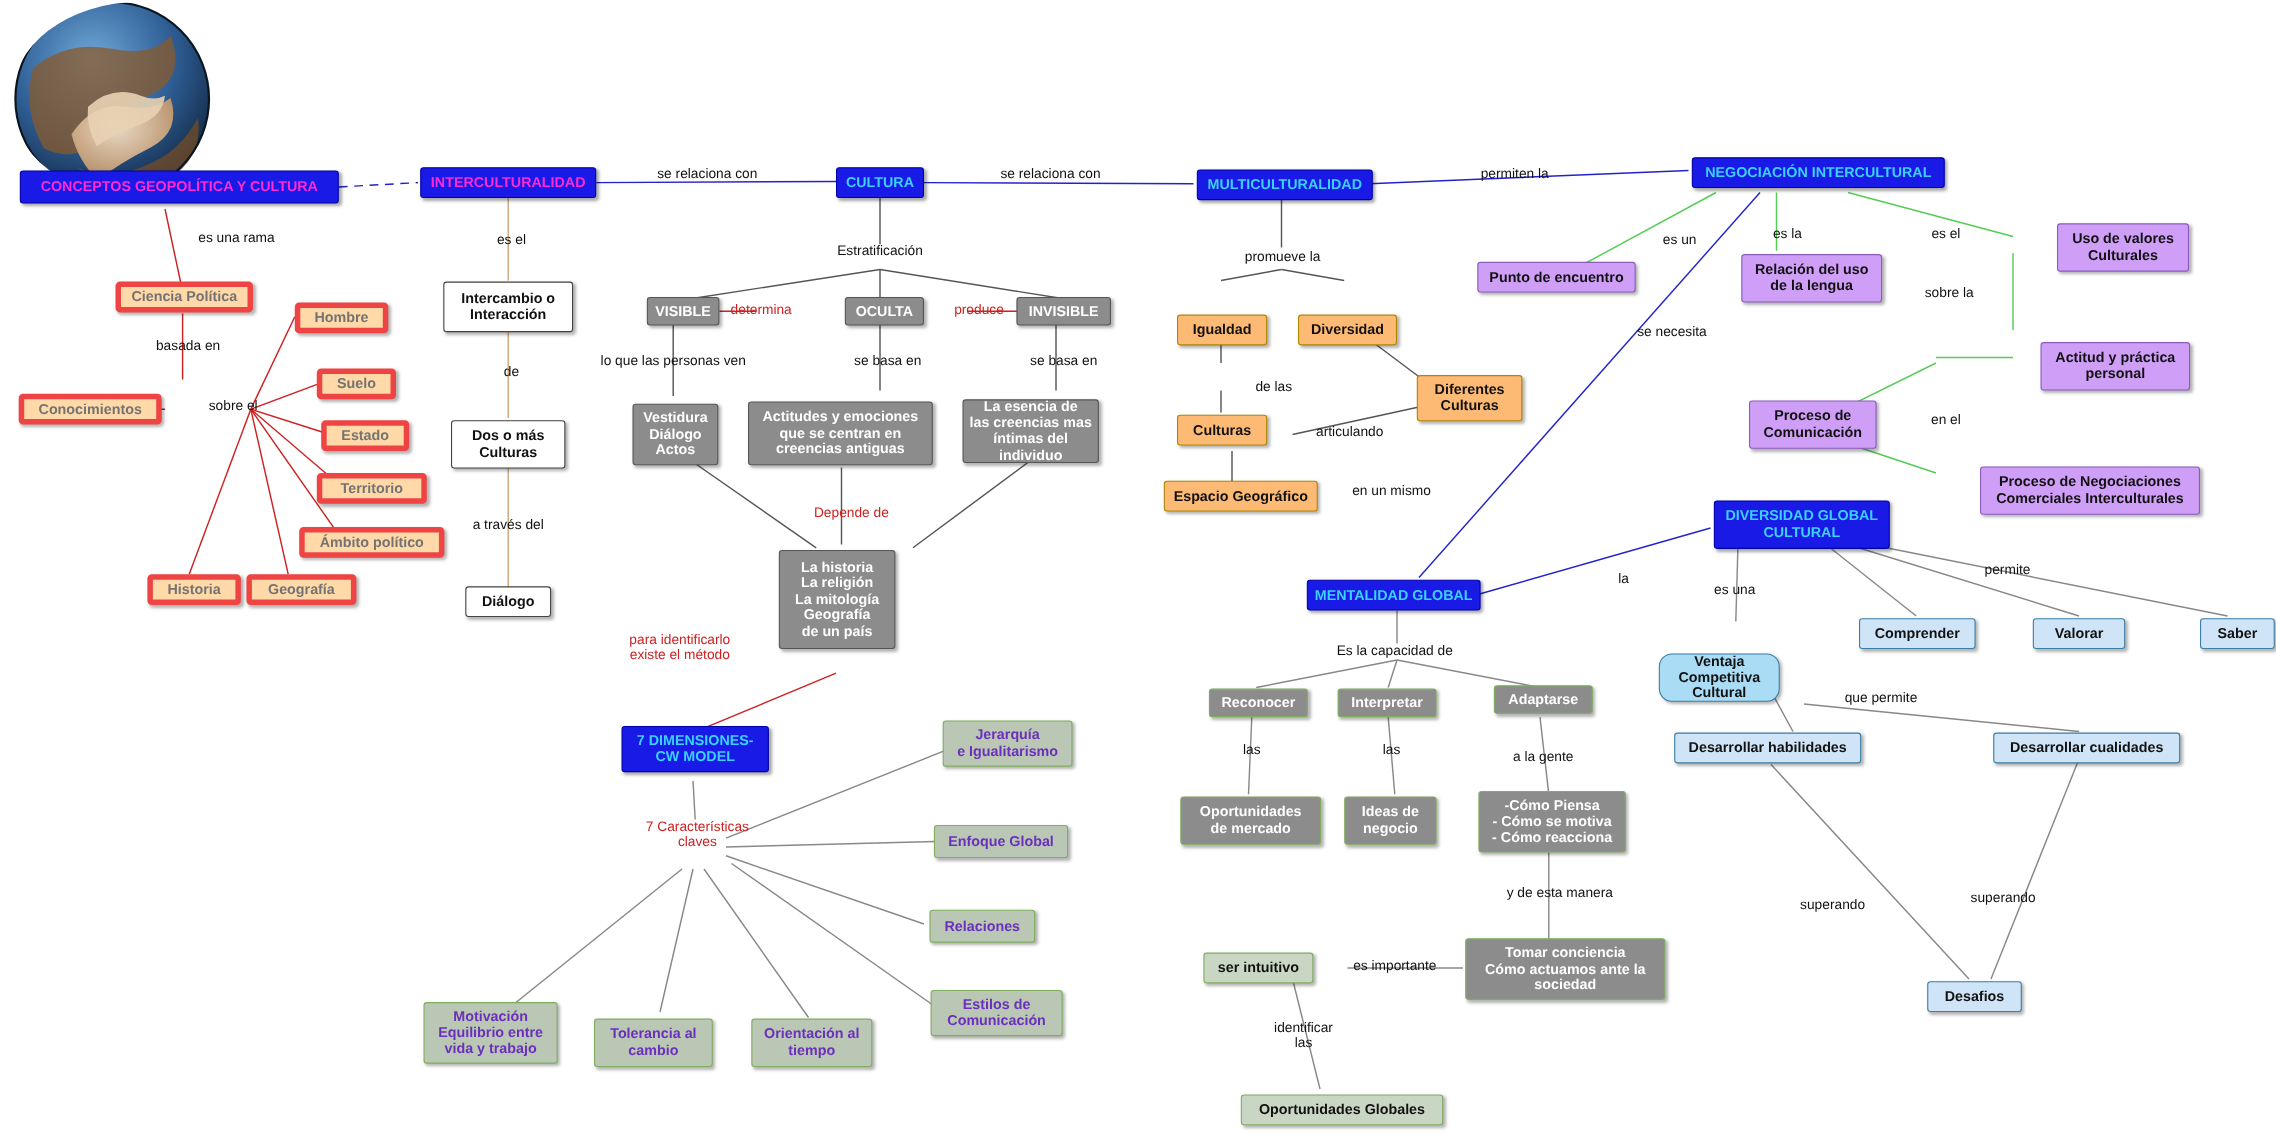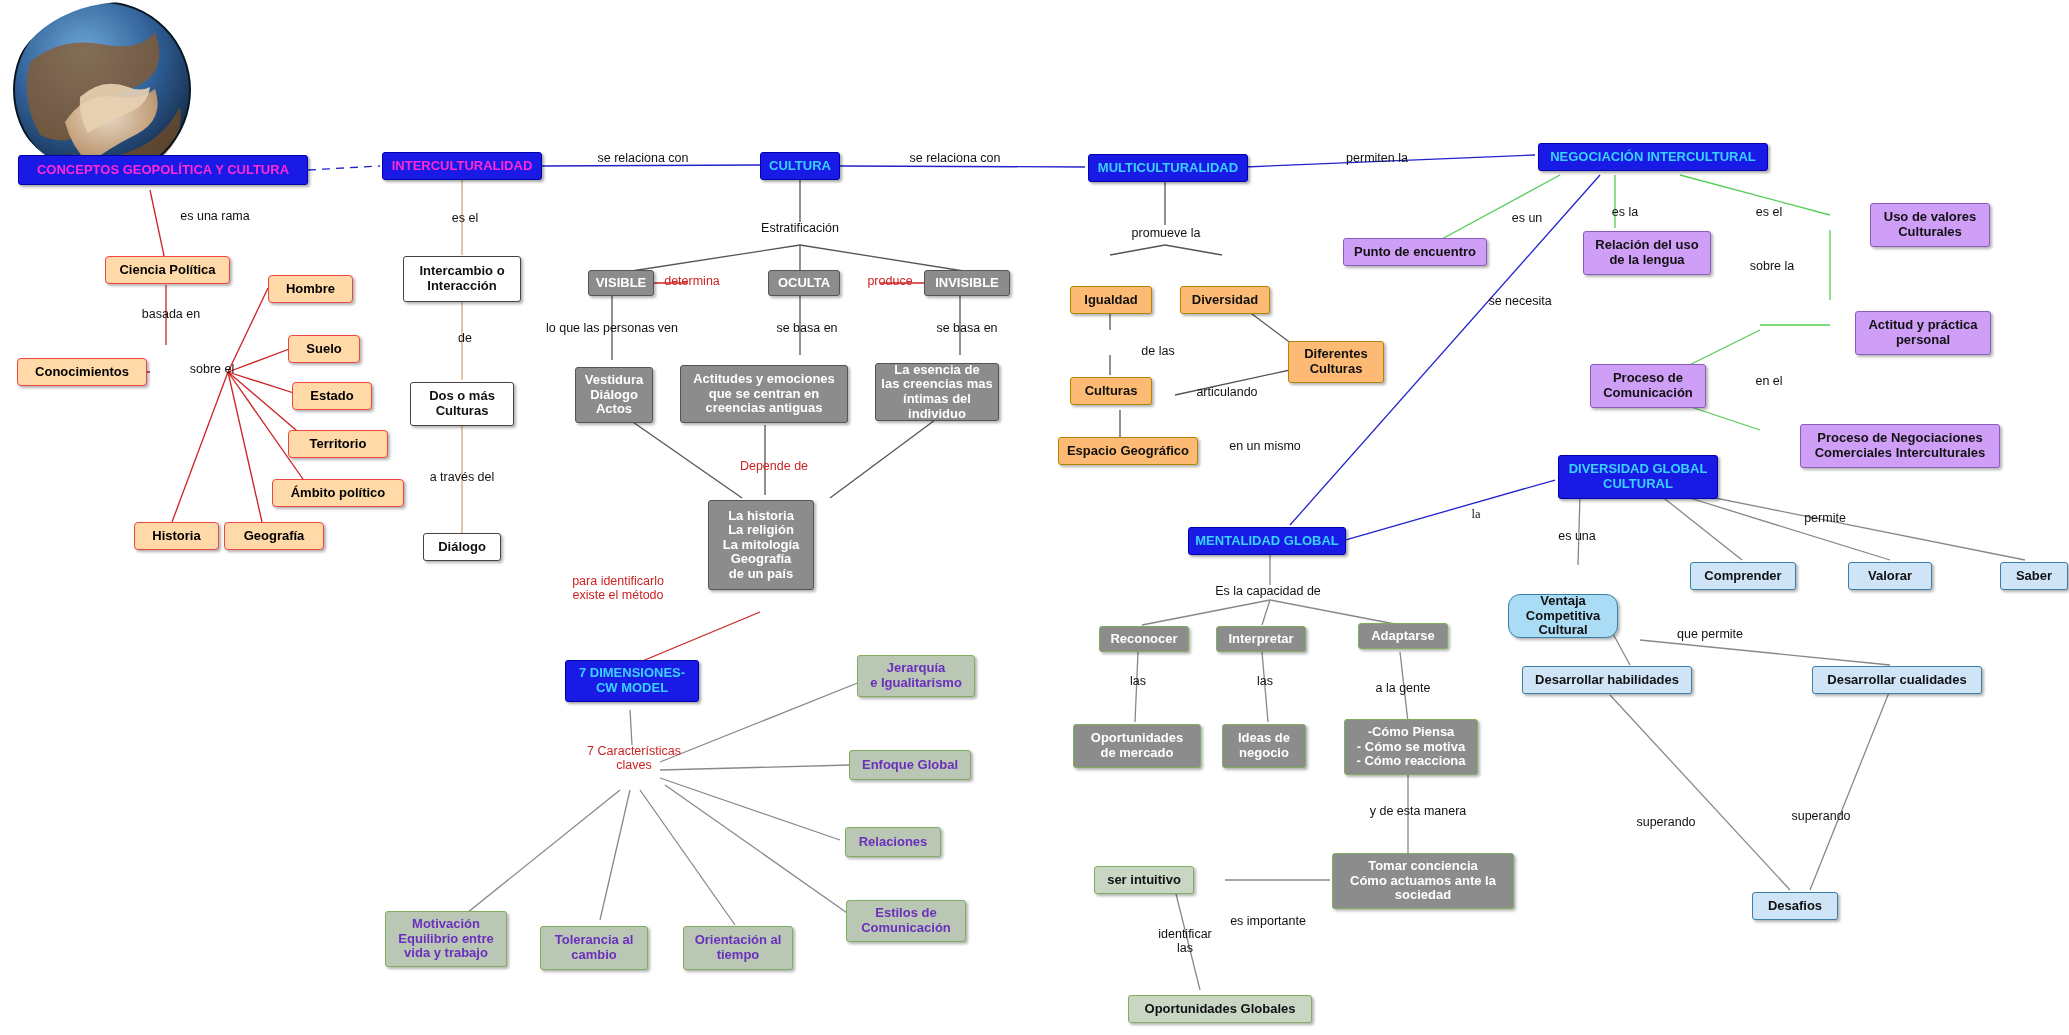--- a/index.html
+++ b/index.html
@@ -47,24 +47,24 @@
     background: #1a1ae6;
     color: #39d2ff;
     font-weight: bold;
     font-size: 13px;
     border: 1px solid #0000aa;
     border-radius: 3px;
     box-shadow: 2px 2px 3px rgba(0,0,0,0.35);
   }
   .n-peach {
     background: #ffd9a8;
-    color: #000000;
-    font-weight: bold;
-    font-size: 13px;
-    border: 1px solid #ef4444;
+    color: #737373;
+    font-weight: bold;
+    font-size: 13px;
+    border: 5px solid #ef4444;
     border-radius: 4px;
     box-shadow: 2px 2px 3px rgba(0,0,0,0.3);
   }
   .n-white {
     background: #ffffff;
     color: #111111;
     font-weight: bold;
     font-size: 13px;
     border: 1px solid #444444;
     border-radius: 3px;
@@ -417,26 +417,26 @@
   <div class="lbl" style="left:1130px;top:345px;width:56px;">de las</div>
   <div class="lbl" style="left:1180px;top:386px;width:94px;">articulando</div>
   <div class="lbl" style="left:1210px;top:440px;width:110px;">en un mismo</div>
   <div class="lbl" style="left:1330px;top:152px;width:94px;">permiten la</div>
   <div class="lbl" style="left:1500px;top:212px;width:54px;">es un</div>
   <div class="lbl" style="left:1598px;top:206px;width:54px;">es la</div>
   <div class="lbl" style="left:1742px;top:206px;width:54px;">es el</div>
   <div class="lbl" style="left:1740px;top:260px;width:64px;">sobre la</div>
   <div class="lbl" style="left:1742px;top:375px;width:54px;">en el</div>
   <div class="lbl" style="left:1472px;top:295px;width:96px;">se necesita</div>
-  <div class="lbl" style="left:1462px;top:508px;width:28px;font-family:Liberation Serif, serif;">la</div>
+  <div class="lbl" style="left:1462px;top:520px;width:28px;">la</div>
   <div class="lbl" style="left:1196px;top:585px;width:144px;">Es la capacidad de</div>
   <div class="lbl" style="left:1118px;top:675px;width:40px;">las</div>
   <div class="lbl" style="left:1245px;top:675px;width:40px;">las</div>
   <div class="lbl" style="left:1360px;top:682px;width:86px;">a la gente</div>
   <div class="lbl" style="left:1348px;top:805px;width:140px;">y de esta manera</div>
-  <div class="lbl" style="left:1213px;top:915px;width:110px;">es importante</div>
+  <div class="lbl" style="left:1213px;top:872px;width:110px;">es importante</div>
   <div class="lbl" style="left:1140px;top:928px;width:90px;">identificar
 las</div>
   <div class="lbl" style="left:1546px;top:530px;width:62px;">es una</div>
   <div class="lbl" style="left:1790px;top:512px;width:70px;">permite</div>
   <div class="lbl" style="left:1660px;top:628px;width:100px;">que permite</div>
   <div class="lbl" style="left:1620px;top:816px;width:92px;">superando</div>
   <div class="lbl" style="left:1775px;top:810px;width:92px;">superando</div>
 
 </body></html>

